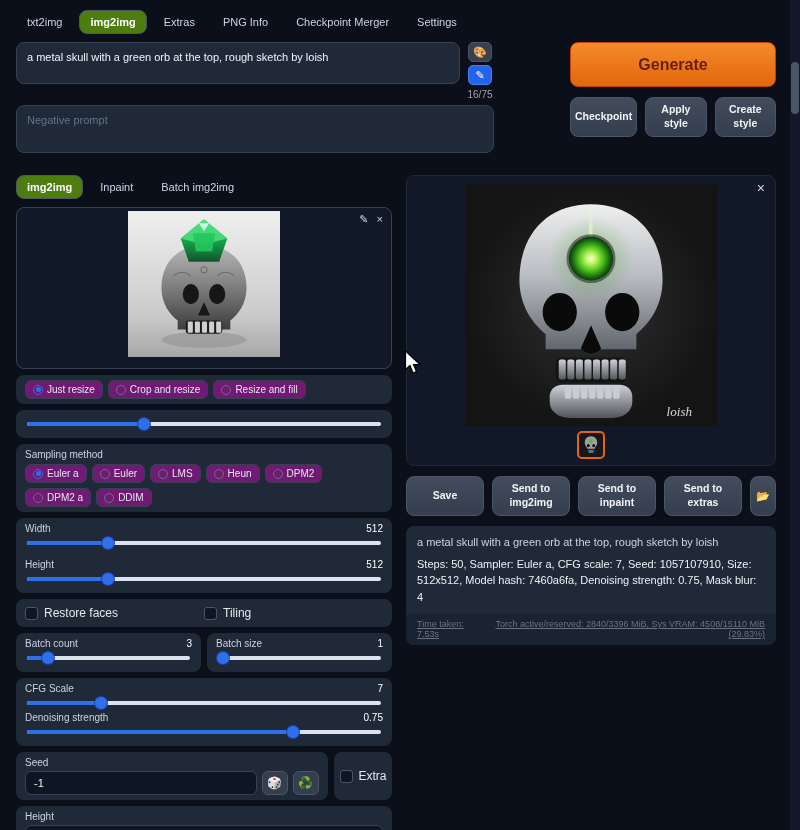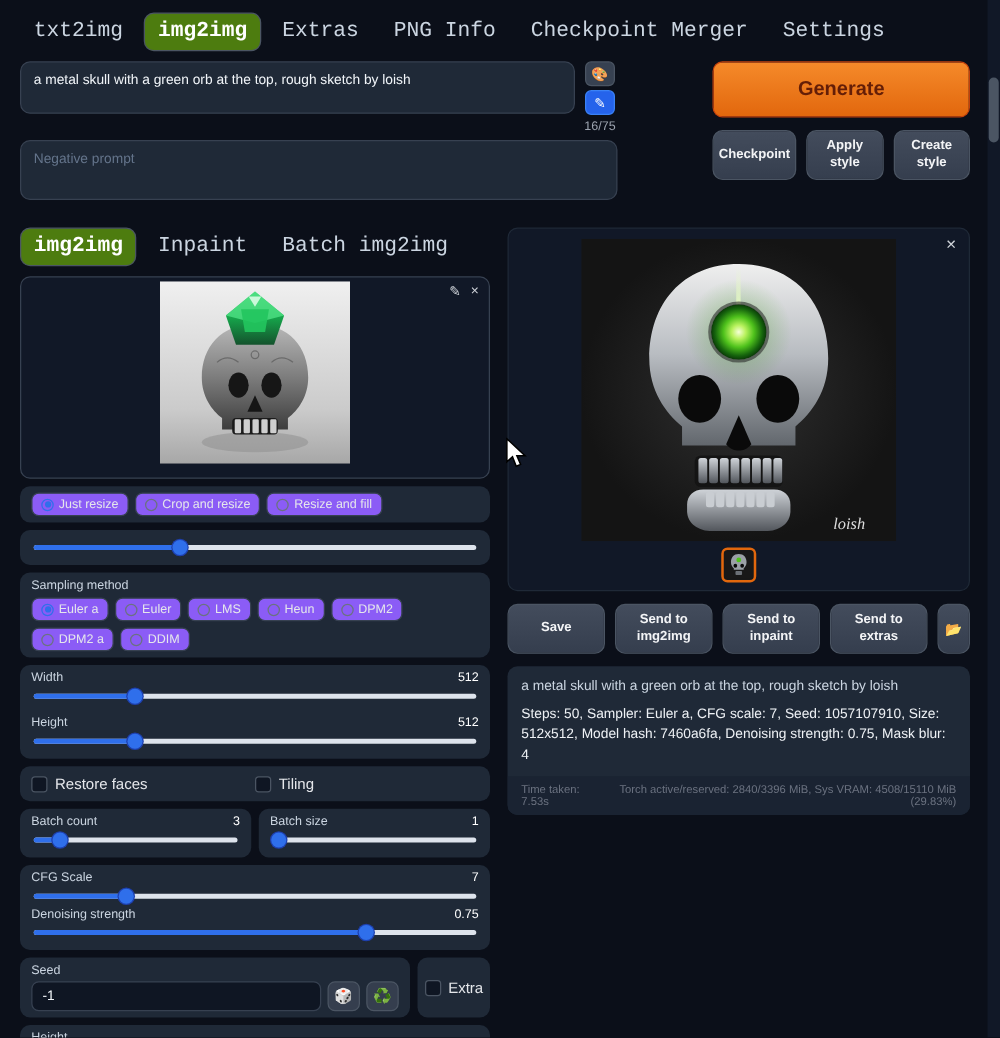--- a/index.html
+++ b/index.html
@@ -5,21 +5,21 @@
   * { margin:0; padding:0; box-sizing:border-box; }
   html,body { background:#0b0f19; }
   body {
     width:800px; height:830px; overflow:hidden; position:relative;
     font-family:"Liberation Sans", sans-serif; color:#e5e7eb; font-size:11px;
   }
   .app { padding:8px 24px 0 16px; }
 
   
   .tabbar { display:flex; align-items:center; gap:6px; padding:2px 0 8px; }
-  .tab { padding:5px 10px; font-size:17px; color:#cbd5e1; border:1px solid transparent; border-radius:8px; cursor:default;font-family:Liberation Mono, monospace; }
+  .tab { padding:5px 10px; font-size:11px; color:#cbd5e1; border:1px solid transparent; border-radius:8px; cursor:default; }
   .tab.active { border-color:#4b5563; background:#4d7c0f; color:#ffffff; font-weight:700; }
 
   
   .topsection { display:flex; }
   .top-left { width:478px; display:flex; flex-direction:column; }
   .prompt-row { display:flex; gap:6px; margin-bottom:20px; }
   textarea {
     background:#1f2937; border:1px solid #374151; border-radius:8px;
     color:#f1f5f9; font-size:11px; padding:8px 10px; resize:none;
     font-family:"Liberation Sans", sans-serif; width:100%;
@@ -52,21 +52,21 @@
   .subtabs { display:flex; align-items:center; gap:6px; margin-bottom:2px; }
 
   .img-input { background:#111827; border:1px solid #374151; border-radius:8px; height:162px;
                position:relative; display:flex; align-items:flex-start; justify-content:center; padding-top:3px; }
   .img-tools { position:absolute; top:5px; right:8px; display:flex; gap:8px; color:#d1d5db; font-size:11px; }
   .img-tools span { cursor:default; }
 
   .panel { background:#1f2937; border-radius:8px; padding:5px 9px; }
   .lbl { font-size:10px; color:#cbd5e1; }
   .chip-row { display:flex; gap:5px; flex-wrap:wrap; }
-  .chip { display:flex; align-items:center; gap:4px; background:#8b5cf6; border:1px solid #374151;
+  .chip { display:flex; align-items:center; gap:4px; background:#701a75; border:1px solid #374151;
           border-radius:6px; padding:3px 7px; font-size:10px; color:#e5e7eb; cursor:default; white-space:nowrap; }
   .radio { width:10px; height:10px; border-radius:50%; border:1.5px solid #6b7280; position:relative; flex:none; }
   .radio.on { border-color:#2f6feb; }
   .radio.on::after { content:""; position:absolute; inset:1.5px; border-radius:50%; background:#2f6feb; }
 
   .slider-head { display:flex; justify-content:space-between; align-items:center; font-size:10px; margin-bottom:2px; }
   .slider-head .val { color:#ffffff; font-size:10px; }
   .track { position:relative; height:4px; background:#dde3ec; border-radius:2px; margin:7px 2px 7px; cursor:default; }
   .fill { position:absolute; left:0; top:0; bottom:0; background:#2f6feb; border-radius:2px; }
   .knob { position:absolute; top:50%; width:12px; height:12px; background:#2f6feb; border-radius:50%;
@@ -104,21 +104,21 @@
   .out-btns { display:flex; gap:8px; align-items:stretch; }
   .out-btns .gray-btn { min-height:40px; }
   .folder-btn { width:26px; min-height:40px; background:linear-gradient(180deg,#434c5c,#353e4e);
                 border:1px solid #4b5563; border-radius:8px; color:#fbbf24; font-size:11px;
                 display:flex; align-items:center; justify-content:center; cursor:default; }
 
   .info { background:#1f2937; border-radius:8px; padding:9px 11px 0; font-size:11px; overflow:hidden; }
   .caption { color:#cbd5e1; margin-bottom:6px; line-height:1.35; }
   .params { color:#eef1f5; line-height:1.5; }
   .meta { display:flex; justify-content:space-between; gap:8px; color:#6b7280; font-size:9px;
-          background:#1a2332; margin:9px -11px 0; padding:5px 11px 6px; }
+          background:#1a2332; margin:9px -11px 0; padding:5px 11px 6px;text-decoration:underline; }
   .meta .right-part { text-align:right; }
 
   
   .scroll-track { position:absolute; top:0; right:0; width:10px; height:830px; background:#111827; }
   .scroll-thumb { position:absolute; top:62px; left:1px; width:8px; height:52px; background:#4b5563; border-radius:4px; cursor:default; }
   .cursor { position:absolute; left:404px; top:350px; z-index:50; pointer-events:none; }
 </style>
 </head>
 <body>
 

